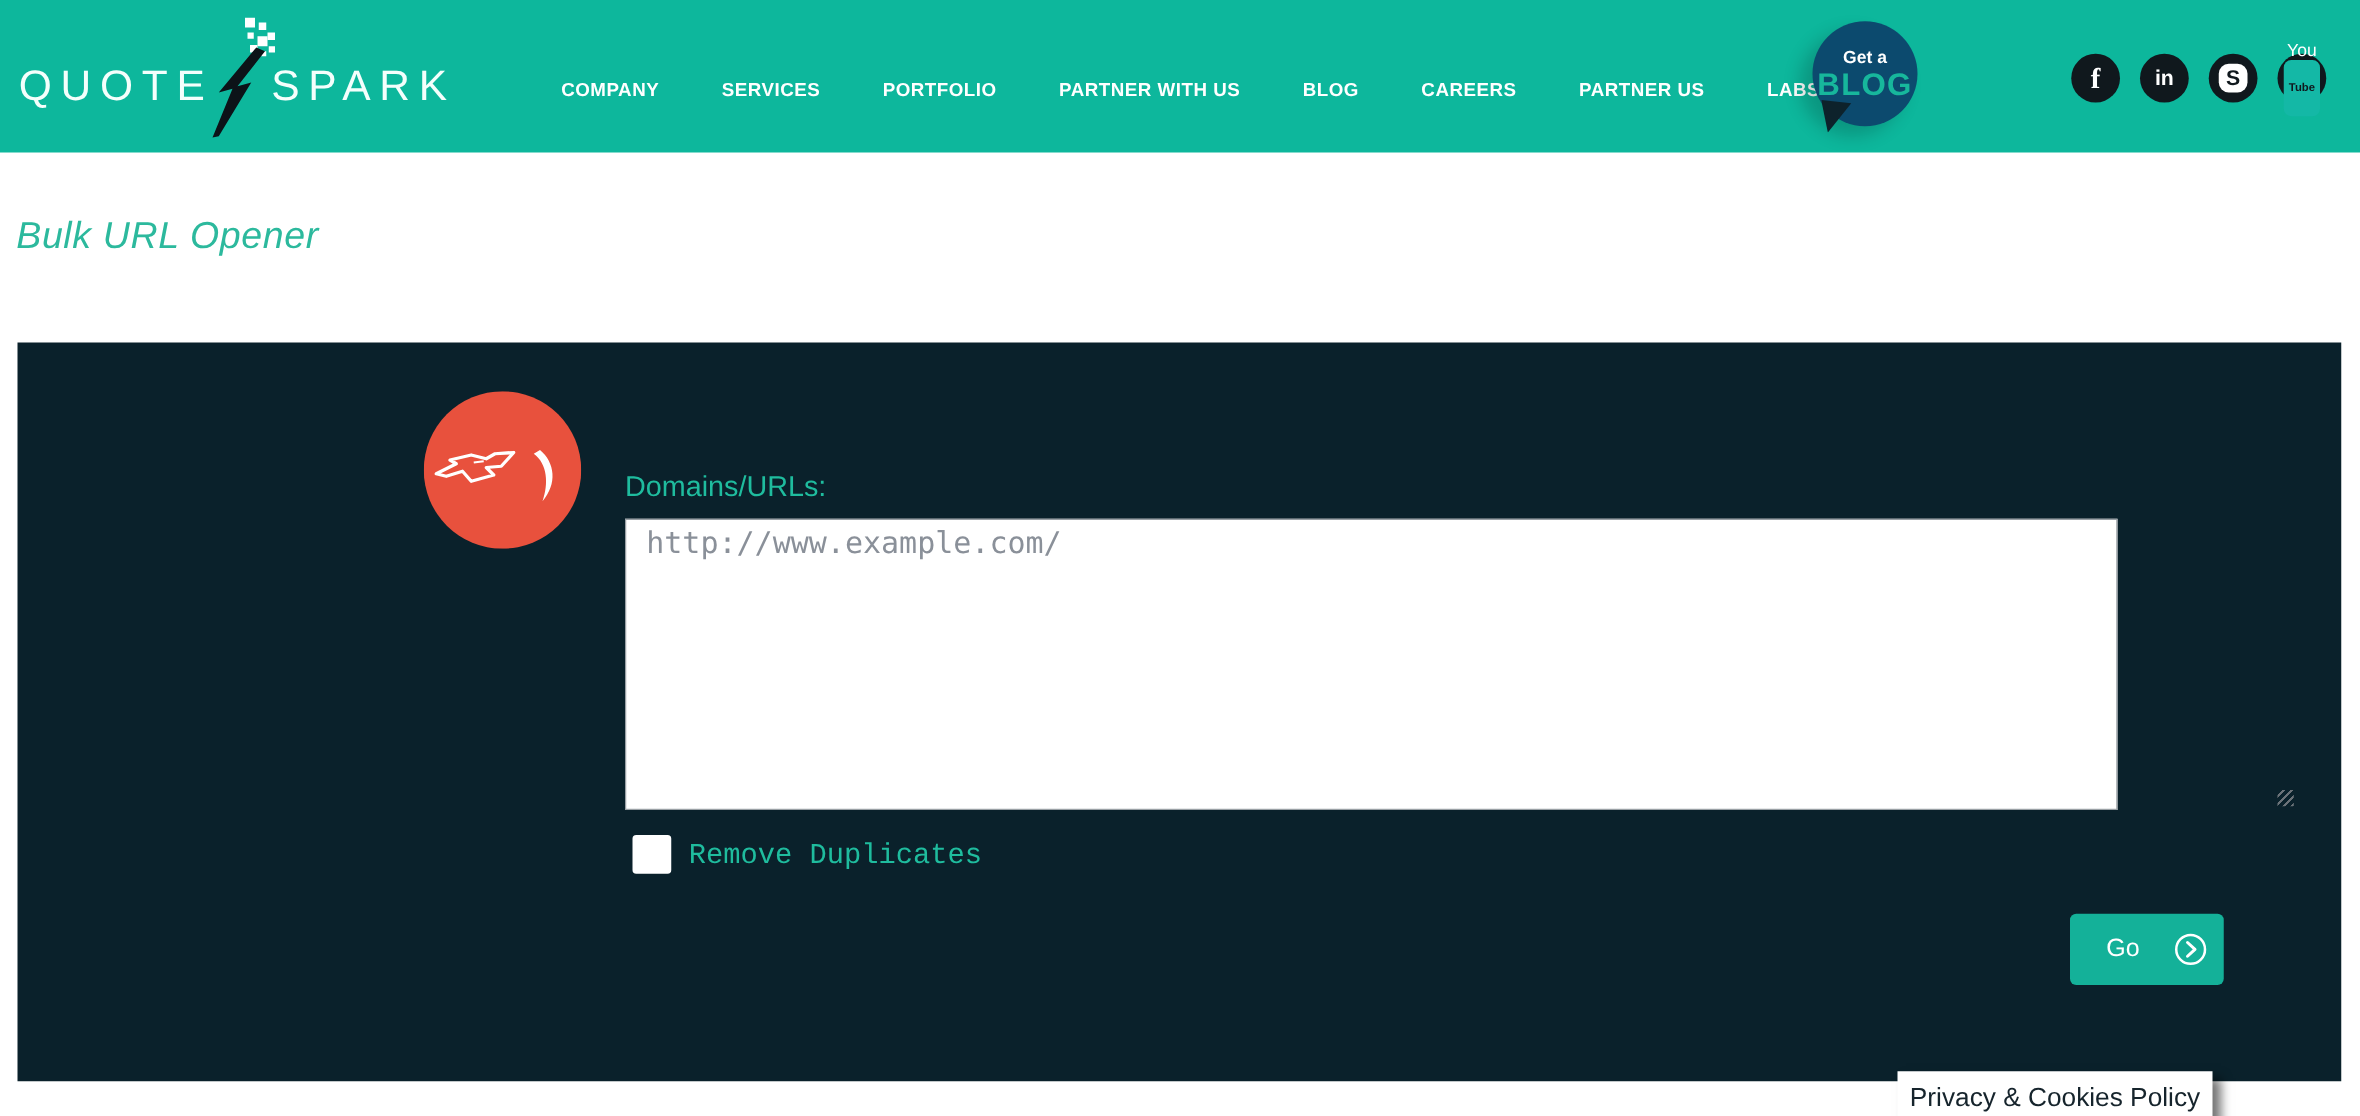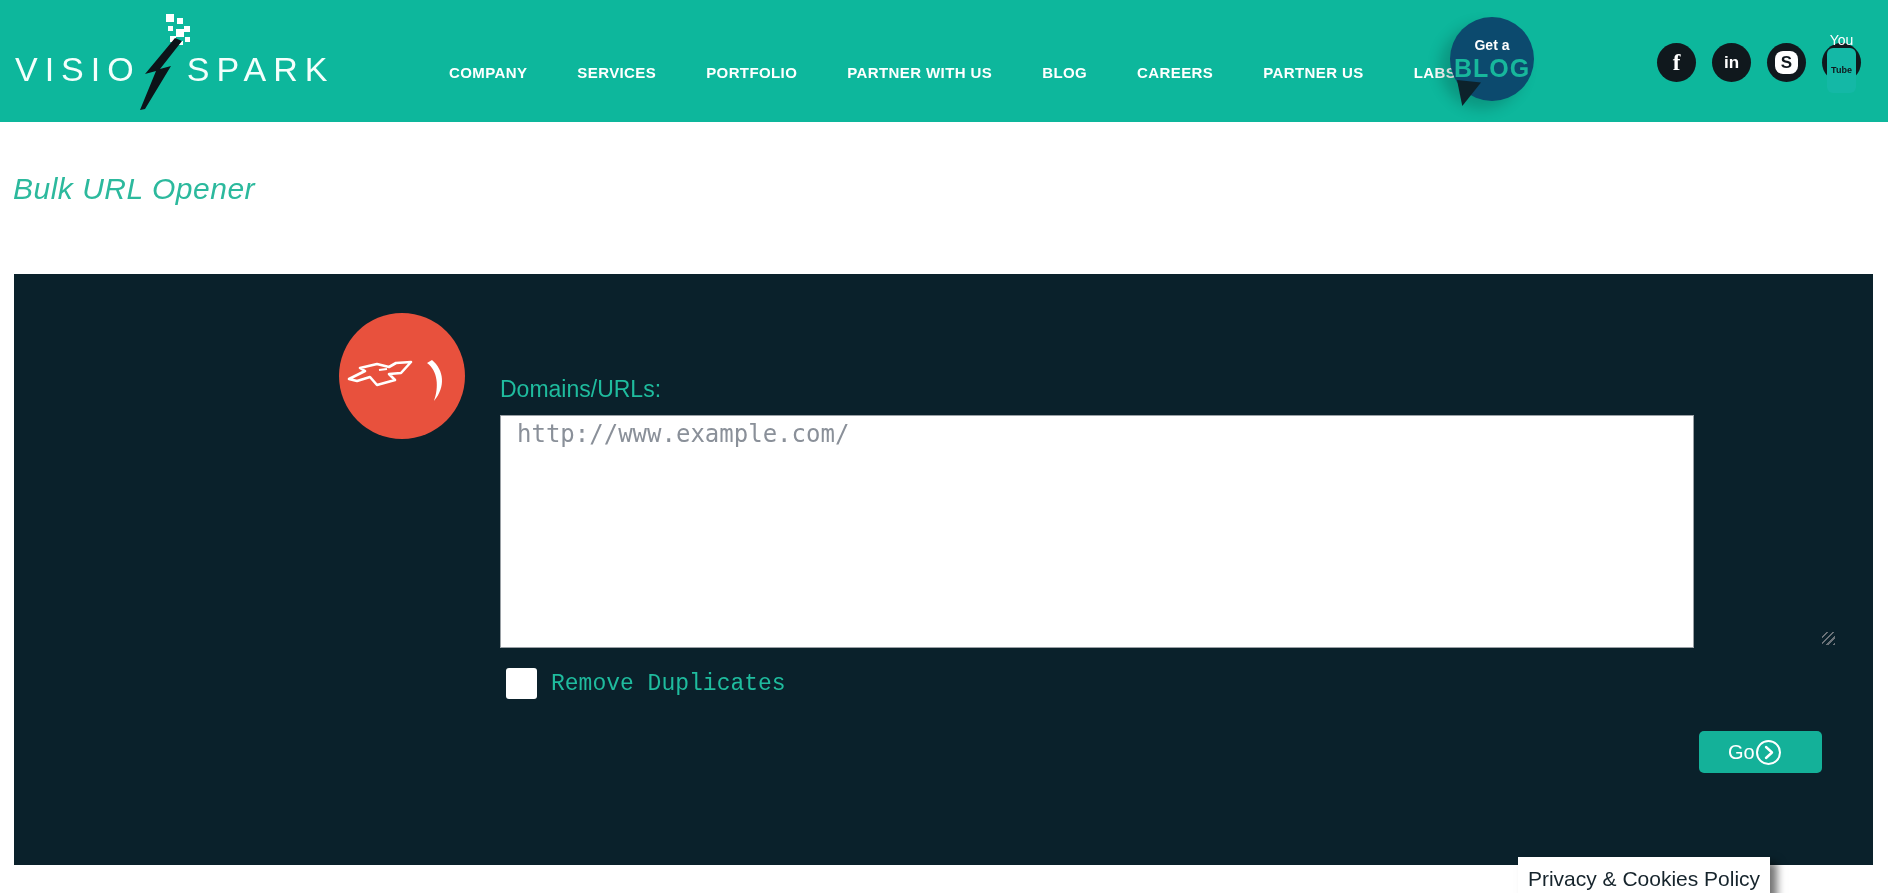--- a/index.html
+++ b/index.html
@@ -91,43 +91,43 @@
   }
 
   .check-row { position:absolute; left:492px; top:394px; display:flex; align-items:center; gap:14px; }
   .dup-checkbox {
     appearance:none; -webkit-appearance:none; width:31px; height:31px;
     background:#ffffff; border:none; border-radius:3px; margin:0; cursor:pointer;
   }
   .check-label { color:#1fbc9e; font-size:23px; cursor:pointer;font-family:Liberation Mono, monospace; }
 
   .go-btn {
-    position:absolute; left:1685px; top:457px; width:123px; height:42px;
+    position:absolute; left:1642px; top:457px; width:123px; height:57px;
     background:#14b199; border:none; border-radius:5px; cursor:pointer;
-    display:flex; align-items:center; justify-content:flex-start;
+    display:flex; align-items:center; justify-content:space-between;
     padding:0 13px 0 29px; color:#ffffff; font-family:"Liberation Sans", sans-serif;
   }
   .go-label { font-size:20px; color:#fff; }
   .go-icon-svg { width:27px; height:27px; display:block; }
 
   
   .privacy-badge {
     position:absolute; left:1518px; top:857px; width:252px; height:44px;
     background:#ffffff; color:#16242c; font-size:21px;
     display:flex; align-items:center; justify-content:center;
     box-shadow:7px 5px 8px rgba(0,0,0,0.55); cursor:pointer;
   }
 </style>
 </head>
 <body>
 
 <header class="topbar">
 
   <div class="logo">
-    <span class="logo-text">VISIO</span>
+    <span class="logo-text">QUOTE</span>
     <svg class="bolt-svg" viewBox="0 0 54 98" aria-hidden="true">
       <g fill="#ffffff">
         <rect x="29" y="0" width="8" height="8"></rect>
         <rect x="40" y="4" width="6" height="6"></rect>
         <rect x="47" y="12" width="6" height="6"></rect>
         <rect x="31" y="12" width="5" height="5"></rect>
         <rect x="39" y="15" width="8" height="8"></rect>
         <rect x="48" y="23" width="5" height="5"></rect>
         <rect x="33" y="22" width="6" height="6"></rect>
         <rect x="42" y="27" width="4" height="4"></rect>

